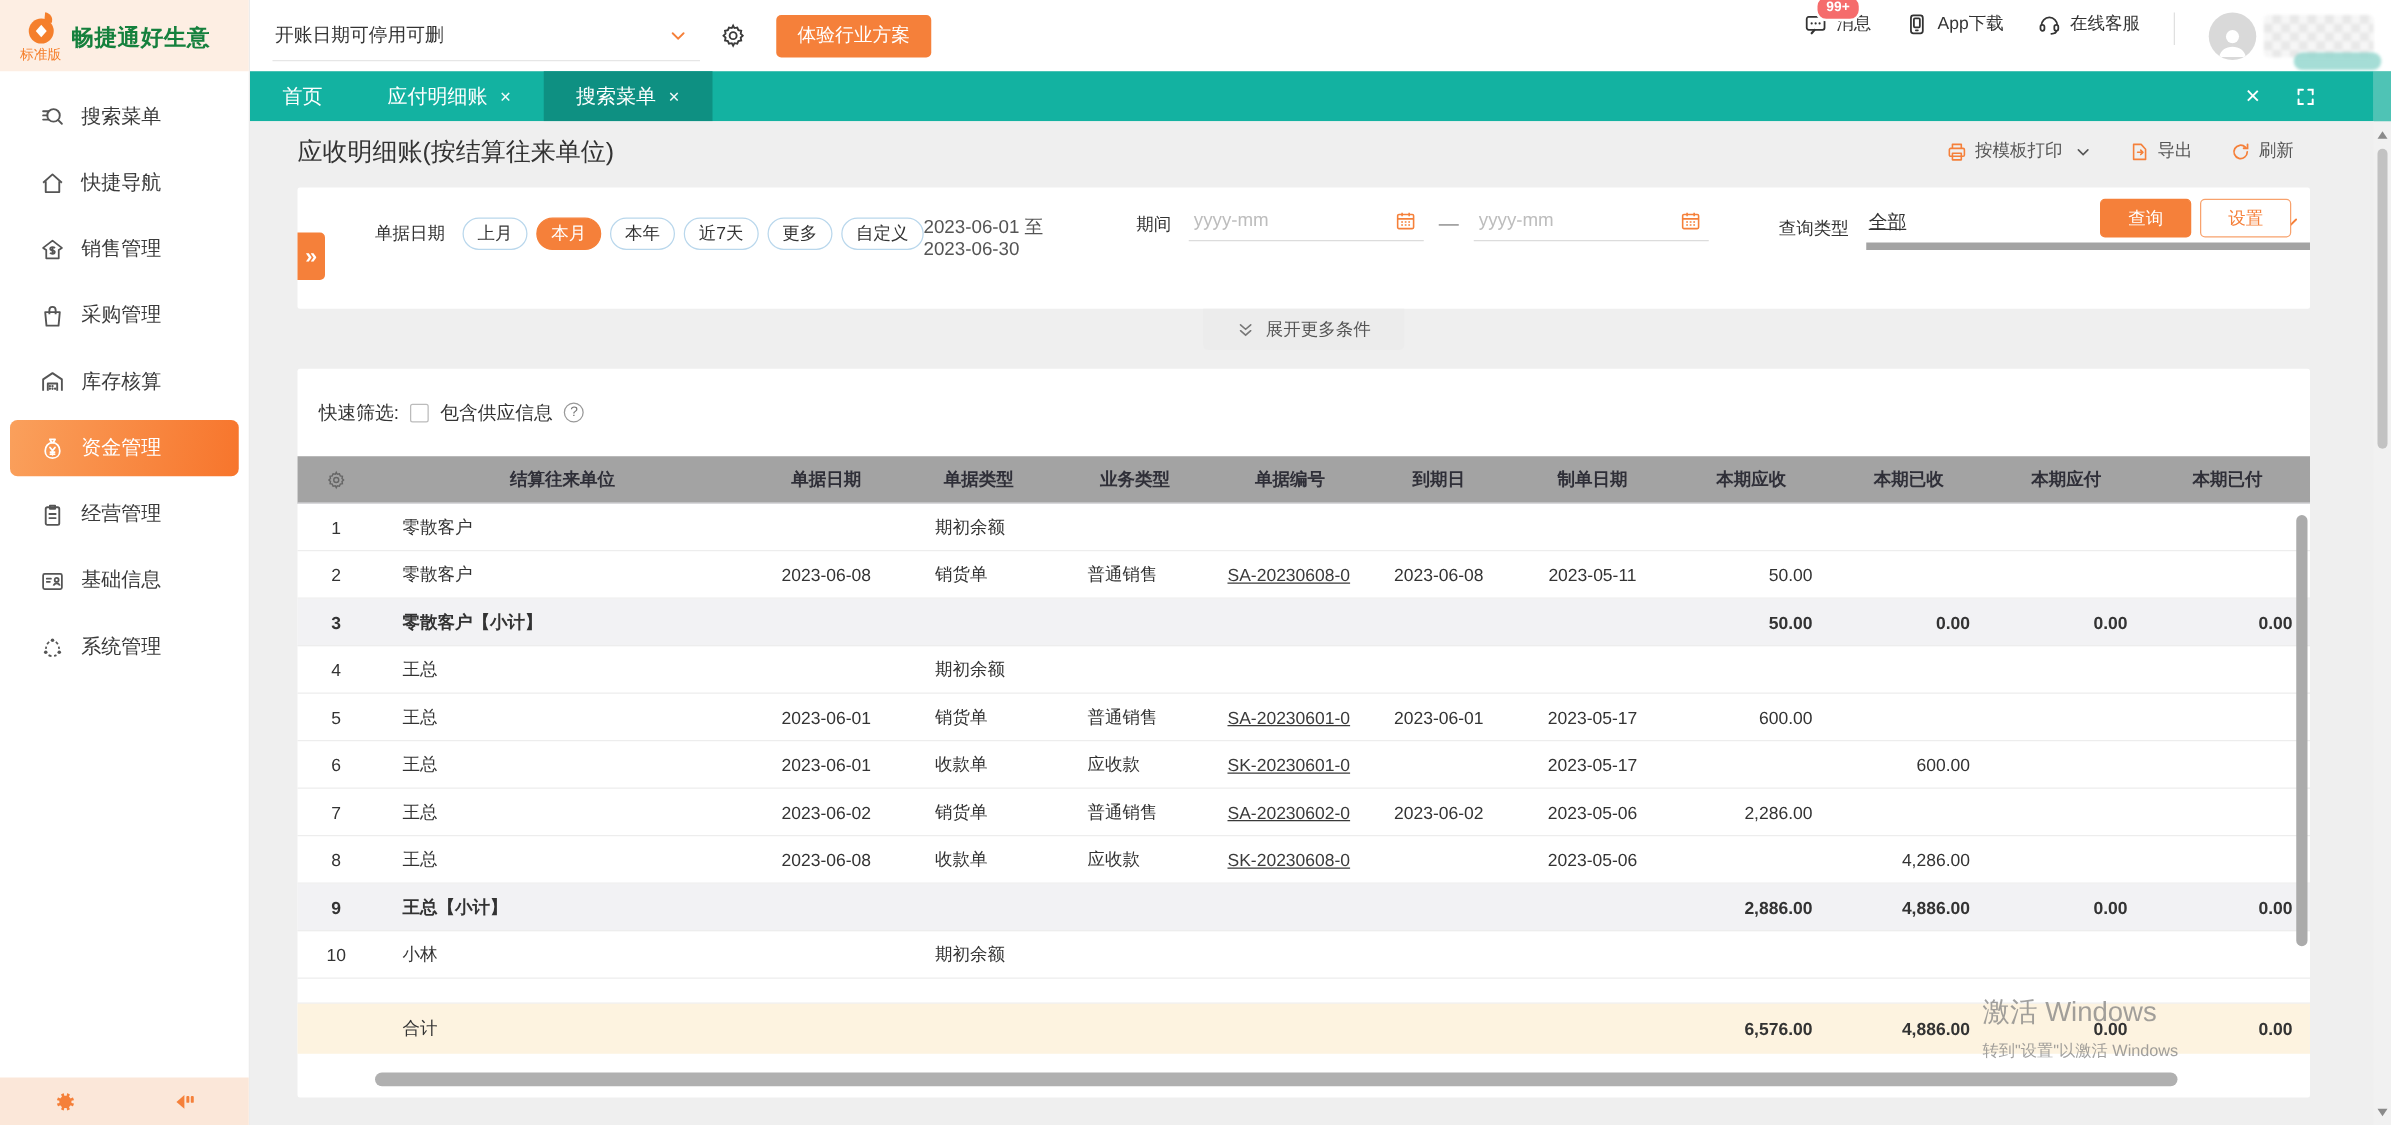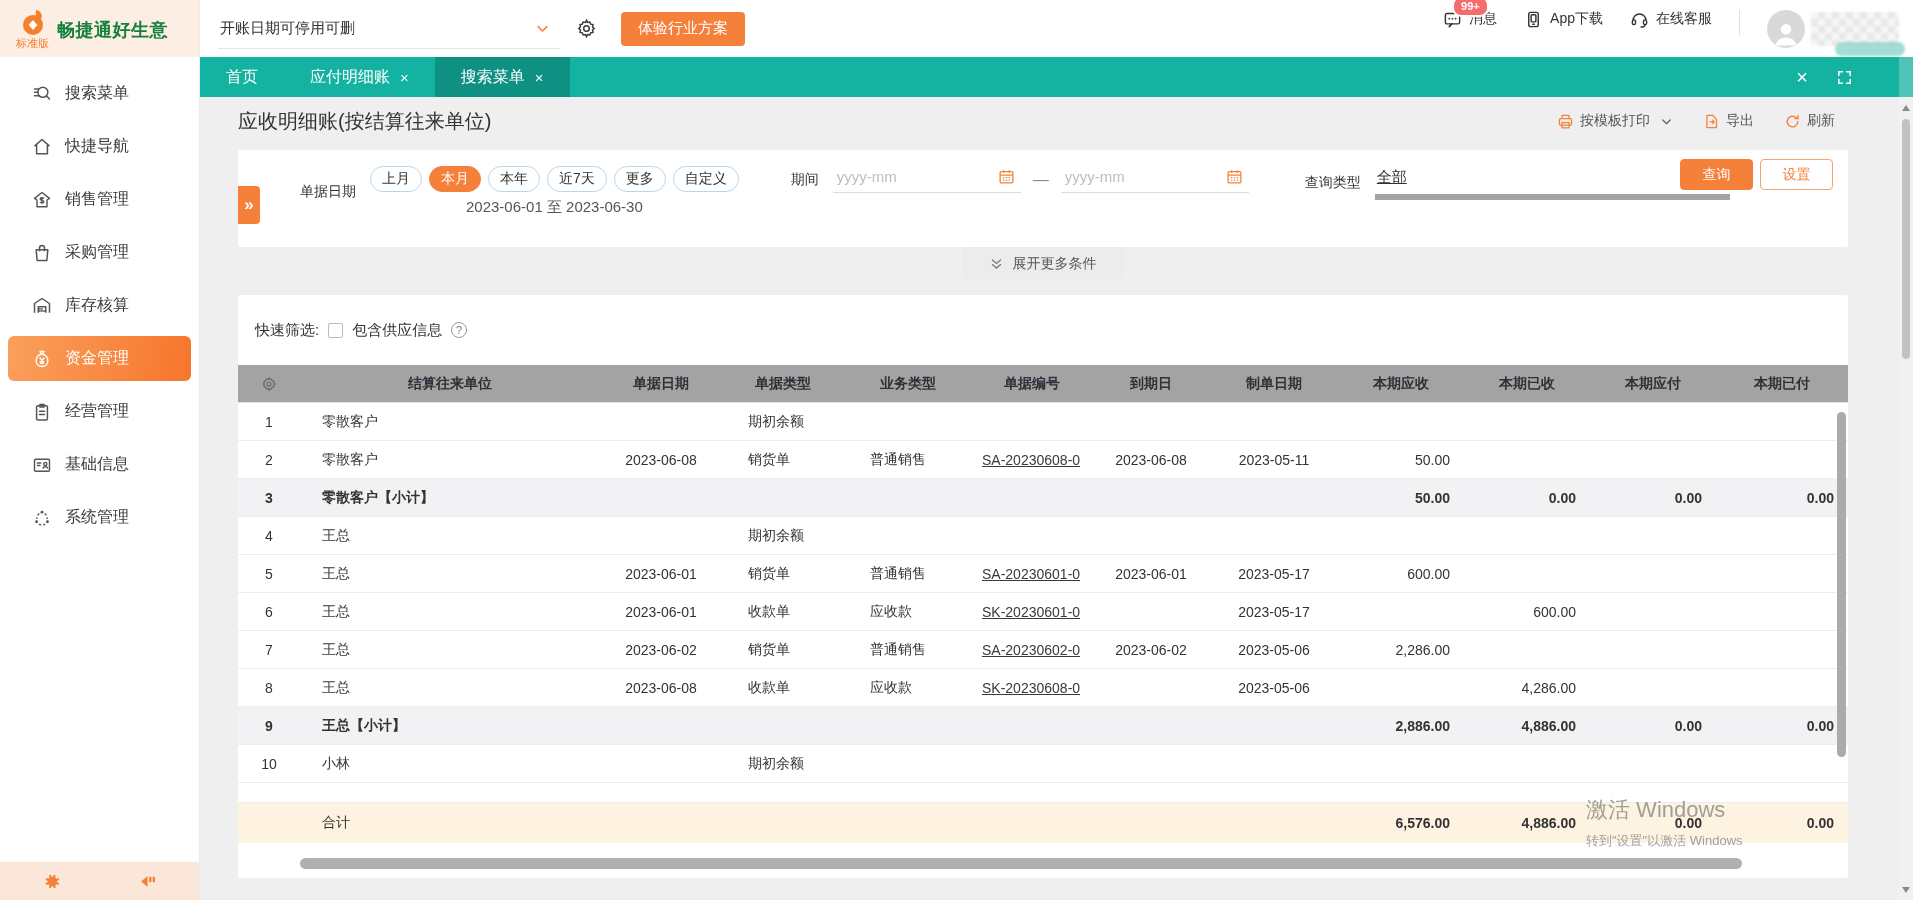--- a/index.html
+++ b/index.html
@@ -66,21 +66,21 @@
   .tool { display:flex; align-items:center; gap:6px; cursor:pointer; }
   .tool .icon { width:17px; height:17px; color:#f5803a; }
   .tool .chev { width:13px; height:13px; color:#555; margin-left:4px; }
 
   
   .filter-card { position:relative; margin:5px 65px 0 38px; background:#fff; height:97px; border-radius:2px; }
   .expand-tab { position:absolute; left:0; top:36px; width:22px; height:38px; background:#f5803a; border-radius:0 4px 4px 0; color:#fff; display:flex; align-items:center; justify-content:center; font-size:17px; font-weight:bold; cursor:pointer; }
   .fgroups { display:flex; padding:16px 0 0 62px; align-items:flex-start; }
   .fgroup { display:flex; align-items:center; }
   .flabel { font-size:14px; color:#333; margin-right:14px; white-space:nowrap; }
-  .pill-block { display:flex; flex-direction:column; align-items:center;justify-content:space-between; }
+  .pill-block { display:flex; align-items:center;justify-content:space-between; }
   .pills { display:flex; gap:7px; }
   .pill { border:1px solid #b9d7ec; border-radius:13px; padding:3px 11px; font-size:14px; color:#333; background:#fff; cursor:pointer; white-space:nowrap; }
   .pill.selected { background:#f5803a; border-color:#f5803a; color:#fff; }
   .date-range { margin-top:6px; font-size:15px; color:#555; }
   .g-period { margin-left:52px; }
   .date-input { width:188px; display:flex; align-items:center; justify-content:space-between; border-bottom:1px solid #dcdcdc; padding:2px 6px 7px 4px; }
   .date-input .ph { color:#bdbdbd; font-size:15px; }
   .date-input .icon { width:17px; height:17px; color:#f5803a; }
   .dash { margin:0 12px; color:#888; }
   .g-qtype { margin-left:56px; }

